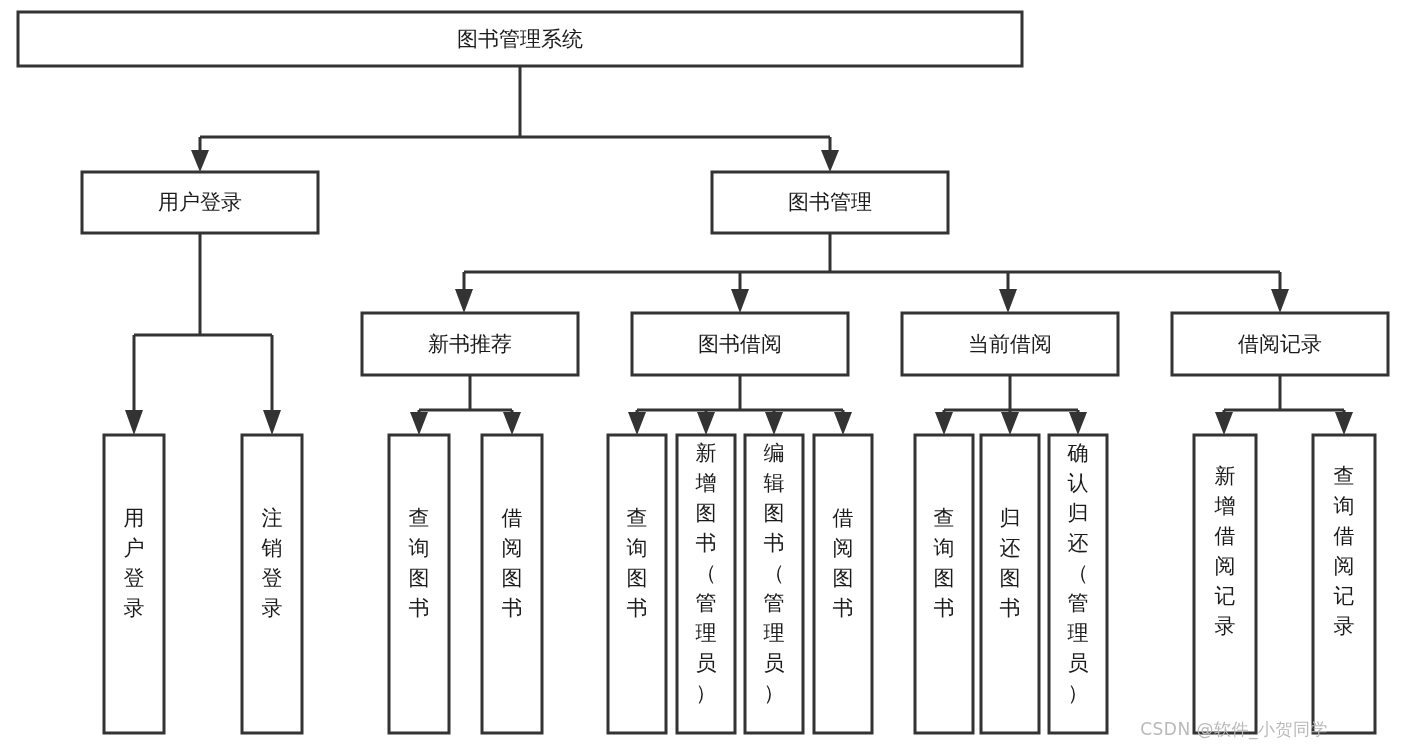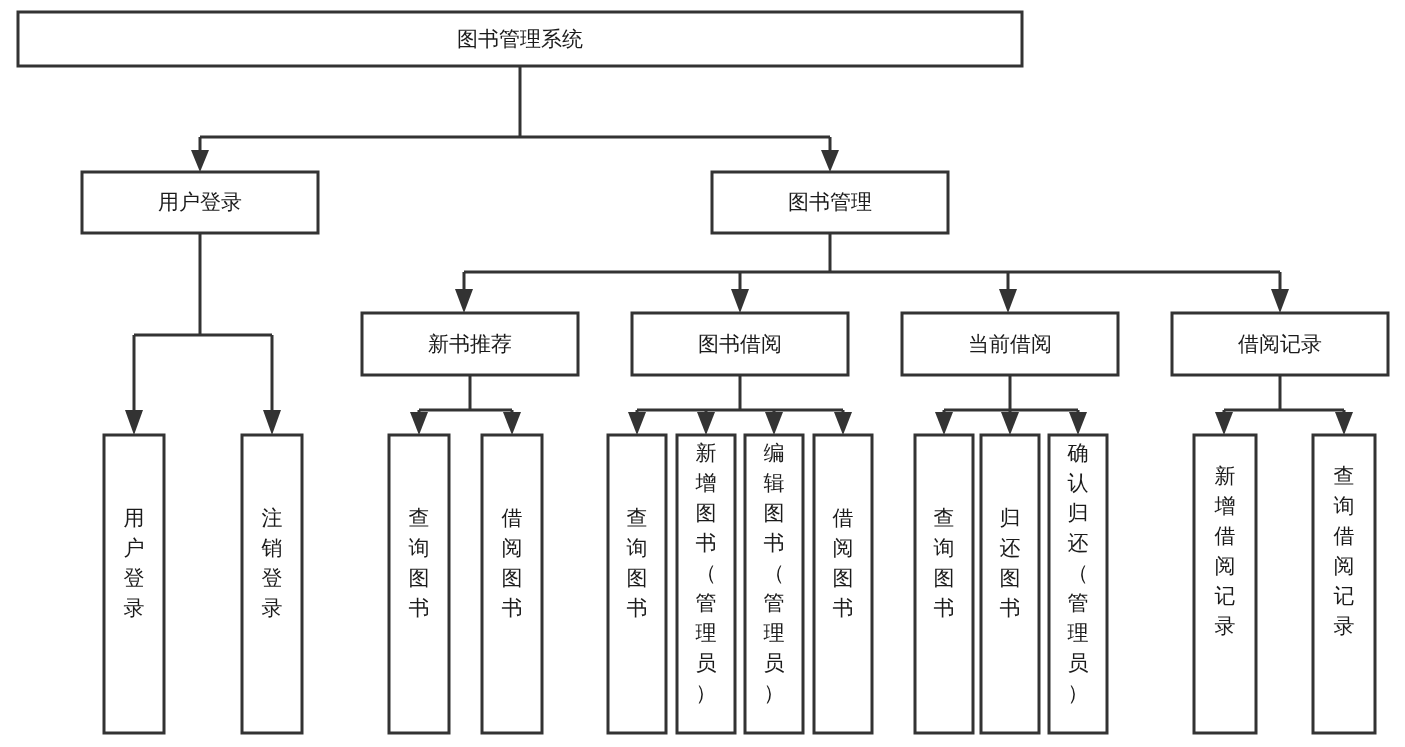--- a/index.html
+++ b/index.html
@@ -235,13 +235,14 @@
       <rect class="node-box" x="1194" y="435" width="62" height="298"></rect>
       <text class="node-label-v" x="1225" y="483"><tspan x="1225" dy="0">新</tspan><tspan x="1225" dy="30">增</tspan><tspan x="1225" dy="30">借</tspan><tspan x="1225" dy="30">阅</tspan><tspan x="1225" dy="30">记</tspan><tspan x="1225" dy="30">录</tspan></text>
     </g>
     <g>
       <rect class="node-box" x="1313" y="435" width="62" height="298"></rect>
       <text class="node-label-v" x="1344" y="483"><tspan x="1344" dy="0">查</tspan><tspan x="1344" dy="30">询</tspan><tspan x="1344" dy="30">借</tspan><tspan x="1344" dy="30">阅</tspan><tspan x="1344" dy="30">记</tspan><tspan x="1344" dy="30">录</tspan></text>
     </g>
 
   </svg>
 
+  <div class="watermark">CSDN @软件_小贺同学</div>
 </div>
 
 </body></html>

